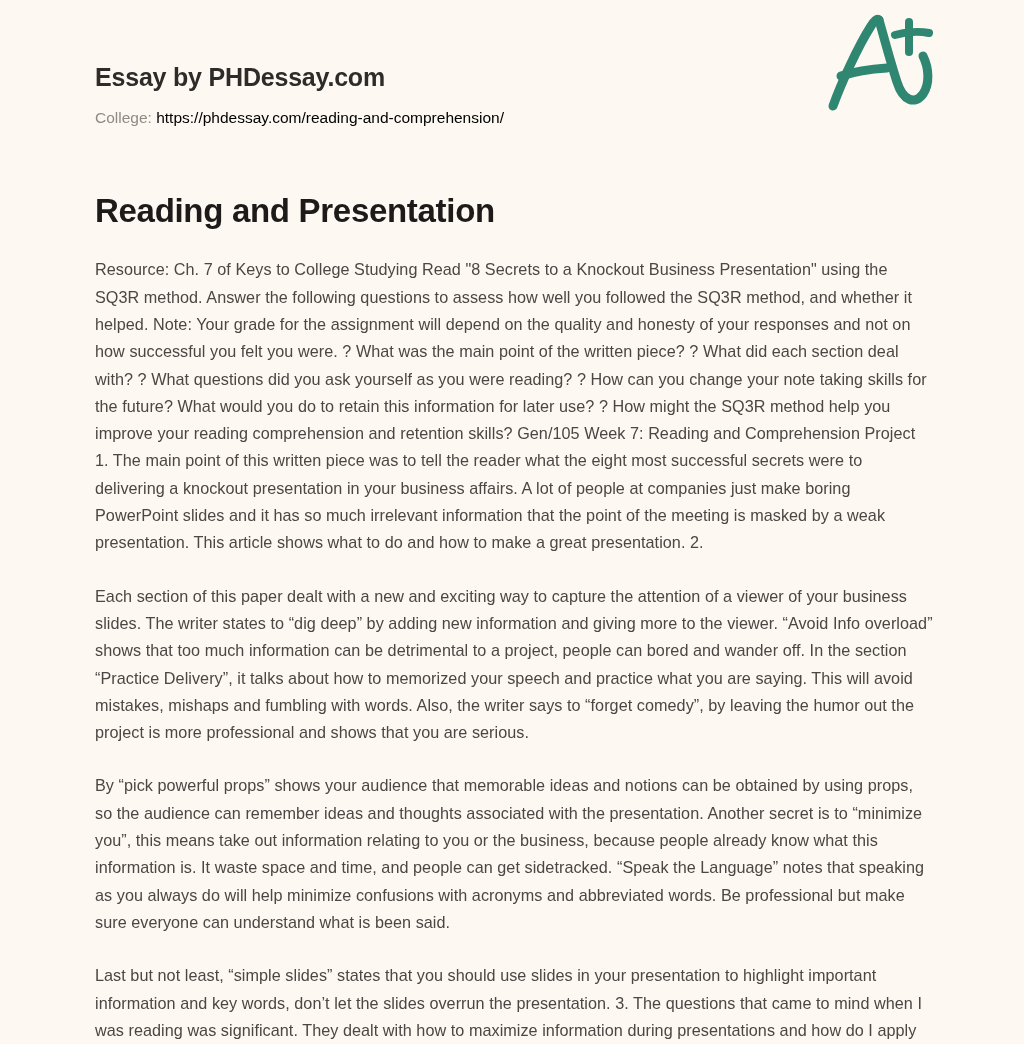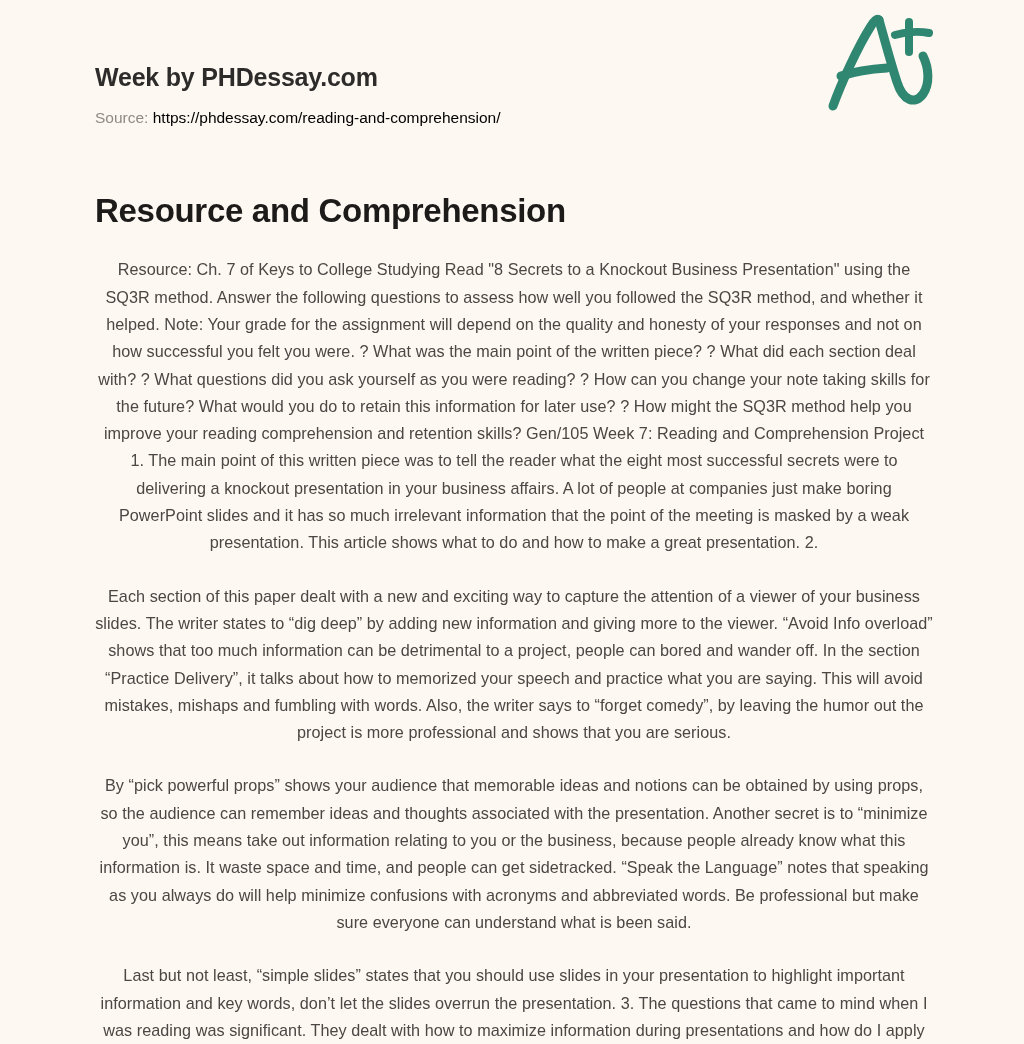--- a/index.html
+++ b/index.html
@@ -77,57 +77,57 @@
   
   .article {
     padding-top: 25px;
     width: 838px;
   }
   .article p {
     margin: 0 0 26px 0;
     font-size: 16.2px;
     line-height: 27.3px;
     color: #4a4744;
-    text-align: center;
+    text-align: left;
     letter-spacing: 0.05px;
   }
   .article p:last-child {
     margin-bottom: 0;
   }
 </style>
 </head>
 <body>
 
 <div class="page">
 
   <div class="header">
-    <div class="brand-line">Week by PHDessay.com</div>
+    <div class="brand-line">Essay by PHDessay.com</div>
 
     <div class="source-line">
-      <span class="source-label">Source:</span>
+      <span class="source-label">College:</span>
       <a class="source-url" href="#">https://phdessay.com/reading-and-comprehension/</a>
     </div>
 
     <div class="logo">
       <svg viewBox="0 0 120 110" xmlns="http://www.w3.org/2000/svg" fill="none" stroke="#2f8671" stroke-linecap="round" stroke-linejoin="round">
 
         <path d="M14 100 C 22 78, 38 42, 52 20 C 55 15, 58 12, 60 14" stroke-width="9"></path>
 
         <path d="M60 14 C 64 28, 72 58, 78 76 C 84 95, 96 99, 104 88 C 111 78, 110 62, 104 50" stroke-width="9"></path>
 
         <path d="M22 70 C 34 66, 52 63, 68 62" stroke-width="9"></path>
 
         <path d="M90 16 C 90 26, 90 38, 90 46" stroke-width="8"></path>
 
         <path d="M76 29 C 86 26, 100 25, 110 27" stroke-width="8"></path>
       </svg>
     </div>
   </div>
 
-  <h1 class="doc-title">Resource and Comprehension</h1>
+  <h1 class="doc-title">Reading and Presentation</h1>
 
   <div class="article">
     <p>Resource: Ch. 7 of Keys to College Studying Read "8 Secrets to a Knockout Business Presentation" using the SQ3R method. Answer the following questions to assess how well you followed the SQ3R method, and whether it helped. Note: Your grade for the assignment will depend on the quality and honesty of your responses and not on how successful you felt you were. ? What was the main point of the written piece? ? What did each section deal with? ? What questions did you ask yourself as you were reading? ? How can you change your note taking skills for the future? What would you do to retain this information for later use? ? How might the SQ3R method help you improve your reading comprehension and retention skills? Gen/105 Week 7: Reading and Comprehension Project 1. The main point of this written piece was to tell the reader what the eight most successful secrets were to delivering a knockout presentation in your business affairs. A lot of people at companies just make boring PowerPoint slides and it has so much irrelevant information that the point of the meeting is masked by a weak presentation. This article shows what to do and how to make a great presentation. 2.</p>
     <p>Each section of this paper dealt with a new and exciting way to capture the attention of a viewer of your business slides. The writer states to “dig deep” by adding new information and giving more to the viewer. “Avoid Info overload” shows that too much information can be detrimental to a project, people can bored and wander off. In the section “Practice Delivery”, it talks about how to memorized your speech and practice what you are saying. This will avoid mistakes, mishaps and fumbling with words. Also, the writer says to “forget comedy”, by leaving the humor out the project is more professional and shows that you are serious.</p>
     <p>By “pick powerful props” shows your audience that memorable ideas and notions can be obtained by using props, so the audience can remember ideas and thoughts associated with the presentation. Another secret is to “minimize you”, this means take out information relating to you or the business, because people already know what this information is. It waste space and time, and people can get sidetracked. “Speak the Language” notes that speaking as you always do will help minimize confusions with acronyms and abbreviated words. Be professional but make sure everyone can understand what is been said.</p>
     <p>Last but not least, “simple slides” states that you should use slides in your presentation to highlight important information and key words, don’t let the slides overrun the presentation. 3. The questions that came to mind when I was reading was significant. They dealt with how to maximize information during presentations and how do I apply material that are useful in my projects. I don’t want to use unnecessary information that is irrelevant. I also asked myself if using pictures and props were a good idea. I foun</p>
   </div>
 
 </div>
 

